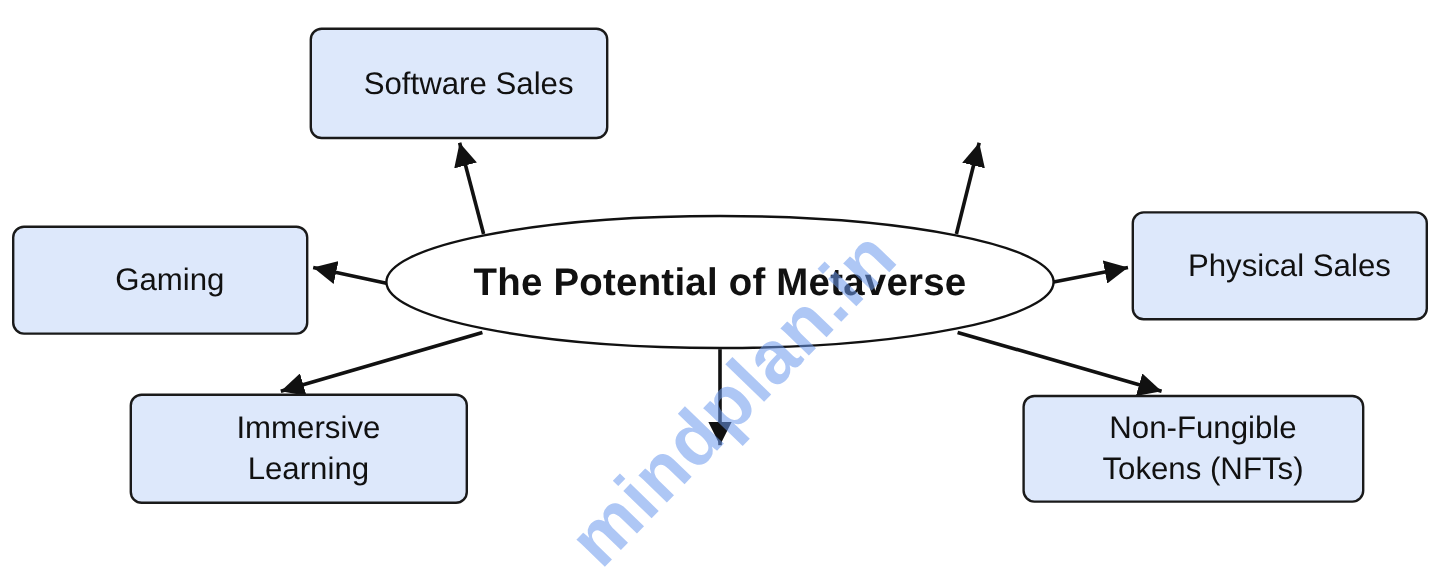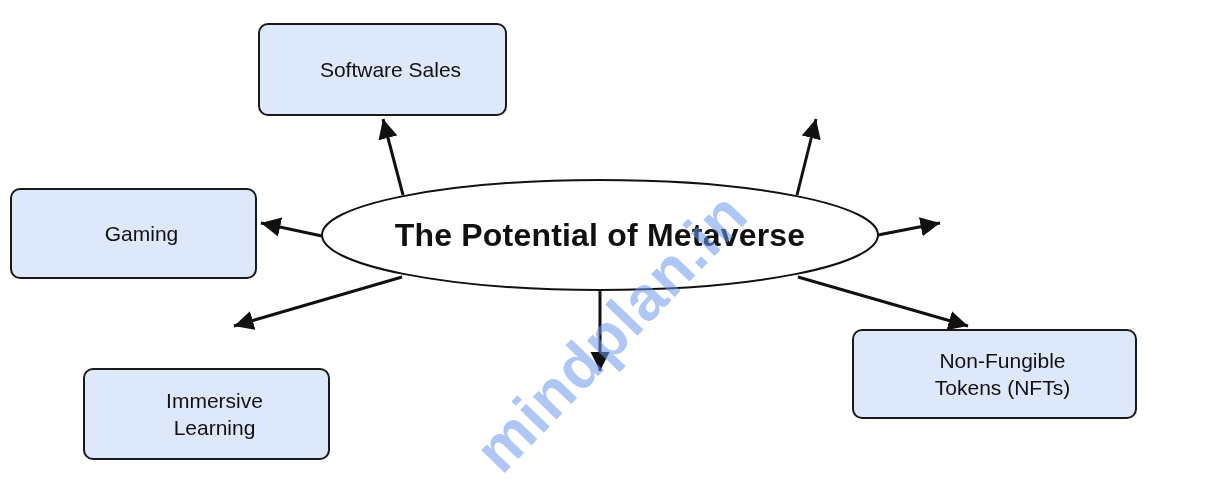--- a/index.html
+++ b/index.html
@@ -26,31 +26,31 @@
 
   .node {
     position: absolute;
     background: var(--node-fill, #dde8fb);
     border: 2px solid var(--node-border, #1a1a1a);
     border-radius: 10px;
     display: flex;
     align-items: center;
     justify-content: center;
     text-align: center;
-    font-size: 21px;
+    font-size: 26px;
     line-height: 1.3;
     white-space: pre-line;
     box-sizing: border-box;
     padding-left: 16px;
   }
   .n-software   { left: 258px; top: 23px;  width: 249px; height: 93px; }
   .n-hardware   { left: 695px; top: 23px;  width: 248px; height: 93px; }
   .n-gaming     { left: 10px;  top: 188px; width: 247px; height: 91px; }
   .n-physical   { left: 943px; top: 176px; width: 247px; height: 91px; }
-  .n-immersive  { left: 83px; top: 328px; width: 247px; height: 92px; margin-top: 40px; }
+  .n-immersive  { left: 108px; top: 328px; width: 282px; height: 92px; }
   .n-dcommerce  { left: 438px; top: 374px; width: 325px; height: 92px; }
   .n-nft        { left: 852px; top: 329px; width: 285px; height: 90px; }
 
   .center-title {
     position: absolute;
     left: 340px; top: 205px;
     width: 520px; height: 60px;
     display: flex; align-items: center; justify-content: center;
     text-align: center;
     font-size: 32px;
@@ -95,20 +95,21 @@
     <line x1="798" y1="277" x2="968" y2="326" marker-end="url(#arrow)"></line>
   </svg>
 
   <div class="center-title">The Potential of Metaverse</div>
 
   <div class="node n-software">Software Sales</div>
 
 
   <div class="node n-gaming">Gaming</div>
 
+  <div class="node n-physical">Physical Sales</div>
 
   <div class="node n-immersive">Immersive
 Learning</div>
 
 
   <div class="node n-nft">Non-Fungible
 Tokens (NFTs)</div>
 
   <div class="watermark">mindplan.in</div>
 

